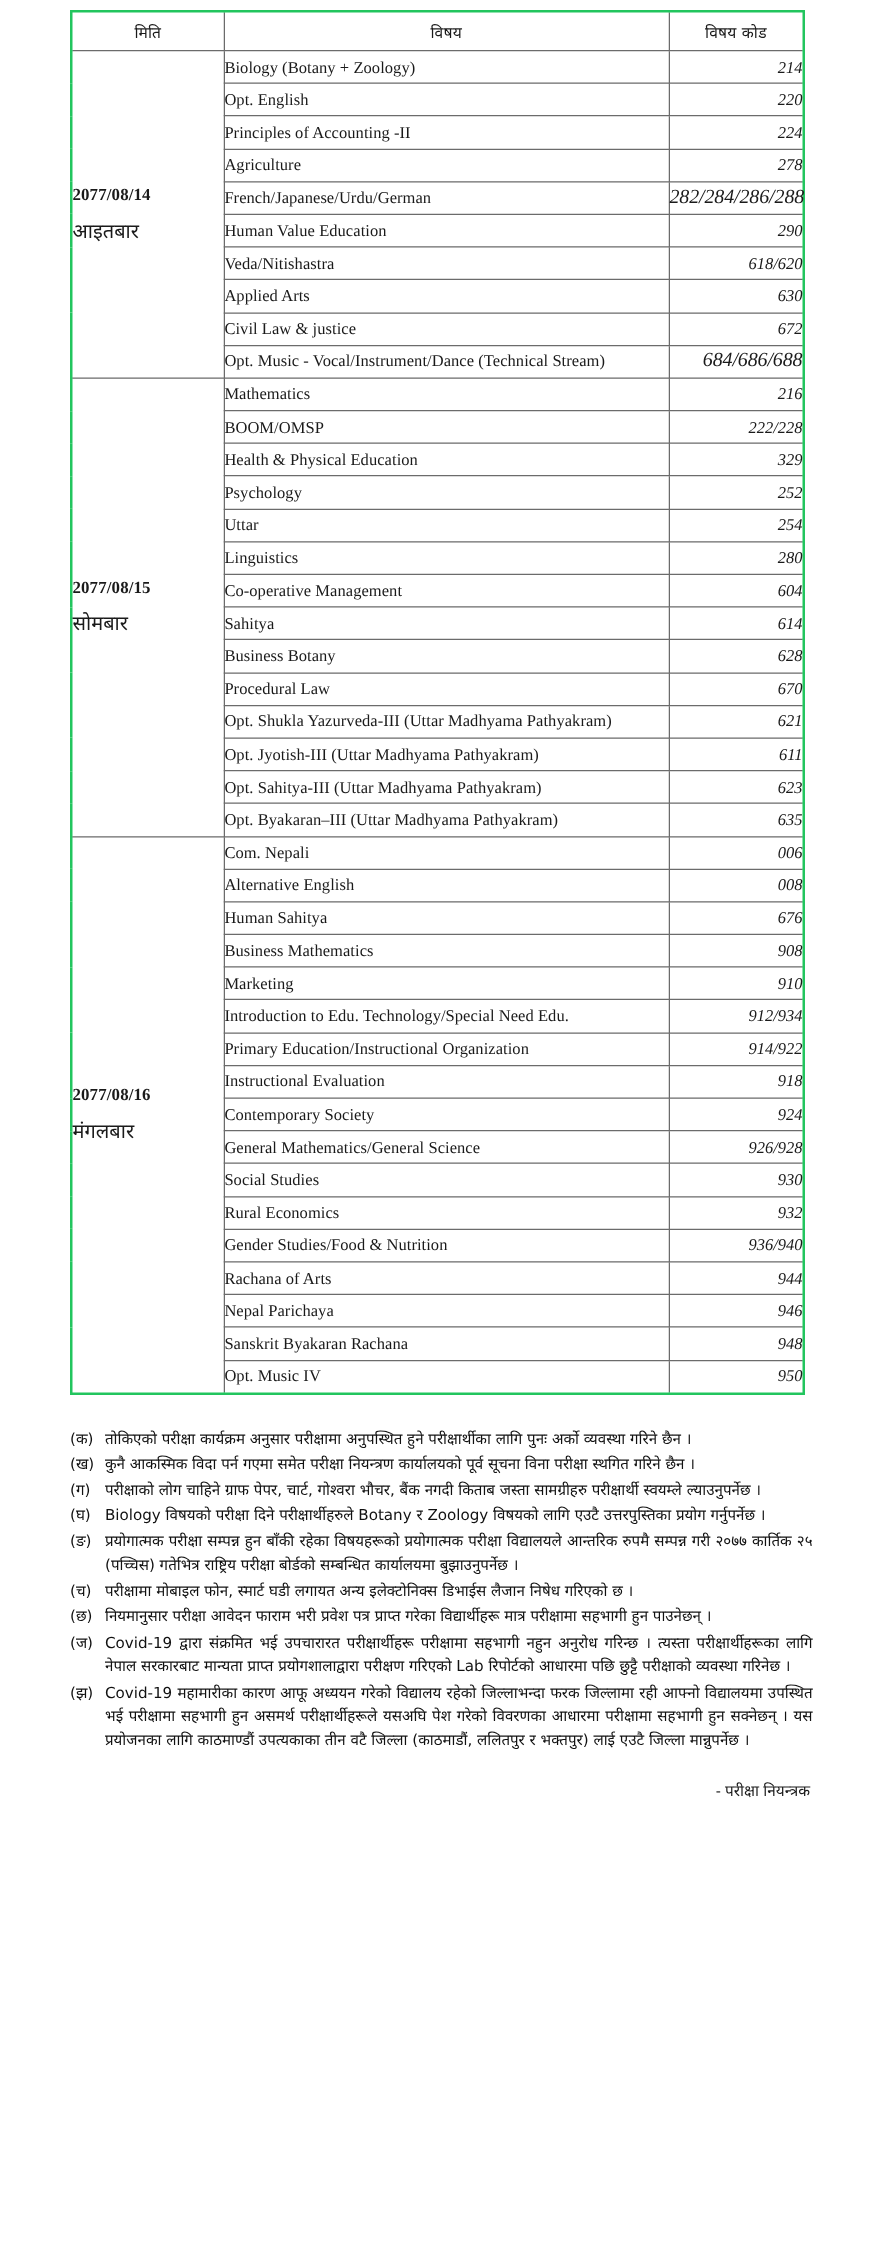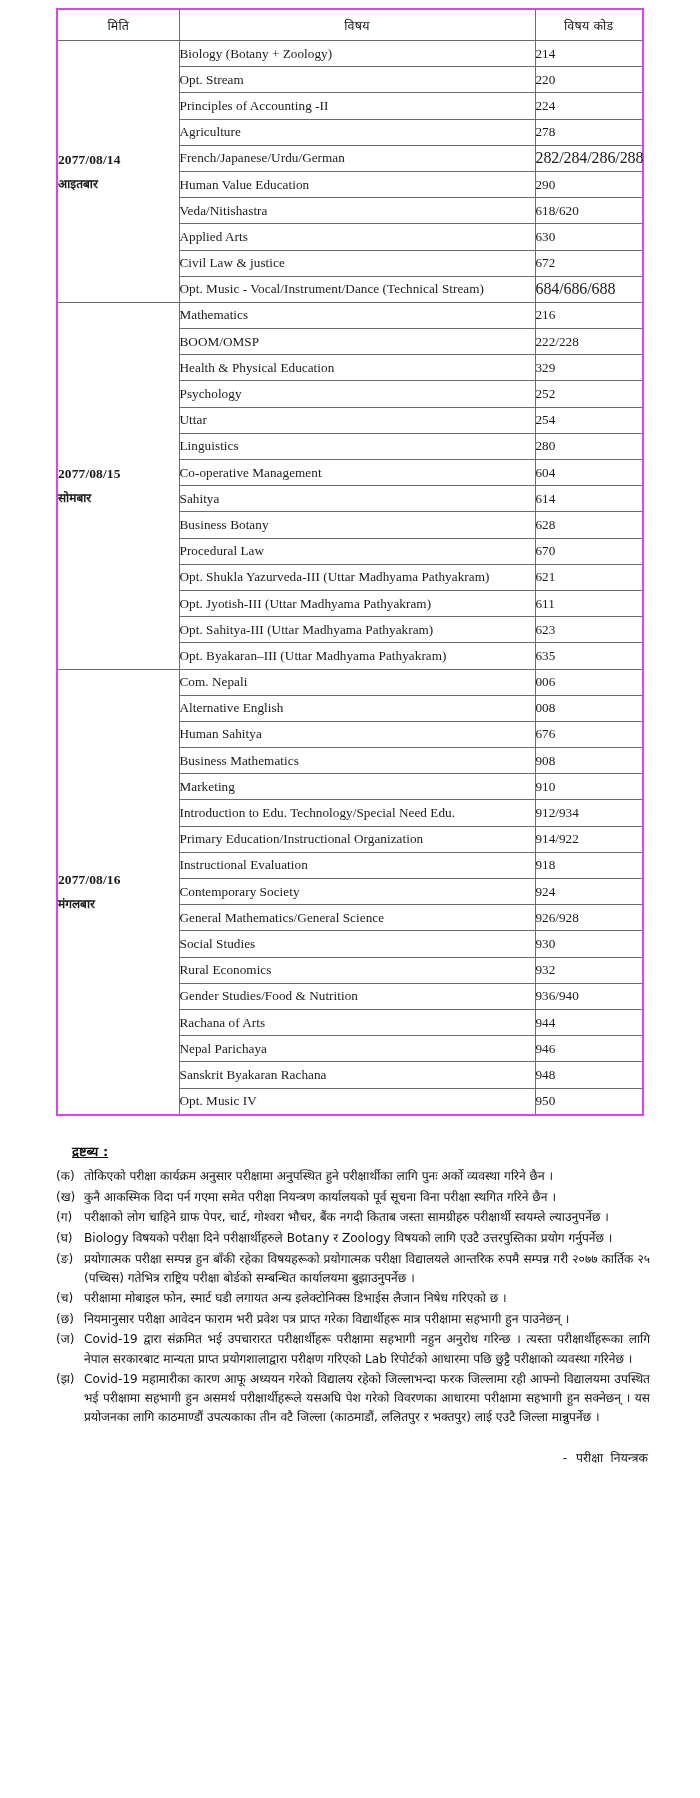--- a/index.html
+++ b/index.html
@@ -28,21 +28,21 @@
     margin: 0 auto;
     table-layout: fixed;
   }
   table.schedule td, table.schedule th {
     border: 1px solid #6b6b6b;
     padding: 0;
     vertical-align: middle;
     font-weight: normal;
   }
   table.schedule {
-    border: 2px solid #d946ef;
+    border: 2px solid #22c55e;
   }
   .col-date   { width: 122px; }
   .col-subject{ width: 356px; }
   .col-code   { width: 108px; }
 
   thead td {
     height: 30px;
     text-align: center;
     font-size: 13.5px;
   }
@@ -63,35 +63,36 @@
   .date-num {
     display: block;
     font-family: "Liberation Serif", serif;
     font-size: 13.5px;
     font-weight: bold;
     letter-spacing: .1px;
   }
   .date-day {
     display: block;
     font-family: "DejaVu Sans", sans-serif;
-    font-size: 12px;
-    font-weight: bold;
+    font-size: 16px;
+    font-weight: normal;
   }
 
   td.subject-cell {
     height: 25.2px;
     padding-left: 9px;
     font-size: 13.2px;
     letter-spacing: .05px;
     white-space: nowrap;
     overflow: hidden;
   }
   td.code-cell {
-    text-align: left;
+    text-align: right;
     font-size: 13.2px;
+    font-style: italic;
   }
   td.code-cell.narrow { font-size: 16px; letter-spacing: -.1px; }
 
   tbody tr.group-start > td { border-top: 1.6px solid #2b2b2b; }
 
   
   .notes {
     width: 600px;
     margin: 26px auto 0 auto;
     font-family: "DejaVu Sans", sans-serif;
@@ -121,21 +122,21 @@
   .note-text {
     flex: 1 1 auto;
     text-align: justify;
     text-justify: inter-word;
   }
 
   .signature {
     width: 600px;
     margin: 22px auto 0 auto;
     text-align: right;
-    font-family: Liberation Mono, monospace;
+    font-family: Liberation Sans, sans-serif;
     font-size: 12.3px;
     padding-right: 4px;
   }
 </style>
 </head>
 <body>
 
 <div class="page">
 
   <table class="schedule">
@@ -154,21 +155,21 @@
     <tbody id="schedule-body">
         <tr class="group-start">
           <td class="date-cell" rowspan="10">
             <span class="date-num">2077/08/14</span>
             <span class="date-day">आइतबार</span>
           </td>
           <td class="subject-cell">Biology  (Botany + Zoology)</td>
           <td class="code-cell">214</td>
         </tr>
         <tr>
-          <td class="subject-cell">Opt. Stream</td>
+          <td class="subject-cell">Opt. English</td>
           <td class="code-cell">220</td>
         </tr>
         <tr>
           <td class="subject-cell">Principles of Accounting -II</td>
           <td class="code-cell">224</td>
         </tr>
         <tr>
           <td class="subject-cell">Agriculture</td>
           <td class="code-cell">278</td>
         </tr>
@@ -325,21 +326,20 @@
           <td class="code-cell">948</td>
         </tr>
         <tr>
           <td class="subject-cell">Opt. Music IV</td>
           <td class="code-cell">950</td>
         </tr>
       </tbody>
   </table>
 
   <div class="notes">
-    <div class="notes-title">द्रष्टब्य :</div>
     <div id="notes-list">
         <div class="note-row">
           <div class="note-marker">(क)</div>
           <div class="note-text">तोकिएको परीक्षा कार्यक्रम अनुसार परीक्षामा अनुपस्थित हुने परीक्षार्थीका लागि पुनः अर्को व्यवस्था गरिने छैन ।</div>
         </div>
         <div class="note-row">
           <div class="note-marker">(ख)</div>
           <div class="note-text">कुनै आकस्मिक विदा पर्न गएमा समेत परीक्षा नियन्त्रण कार्यालयको पूर्व सूचना विना परीक्षा स्थगित गरिने छैन ।</div>
         </div>
         <div class="note-row">

